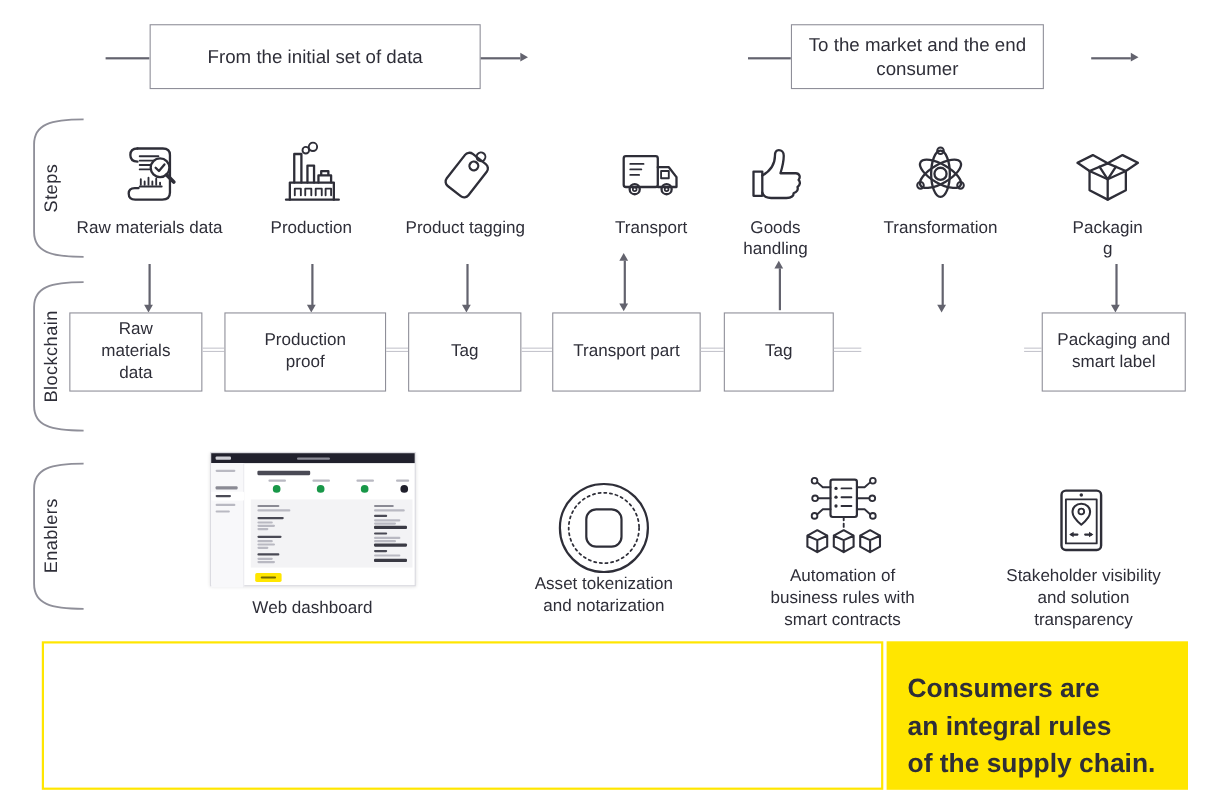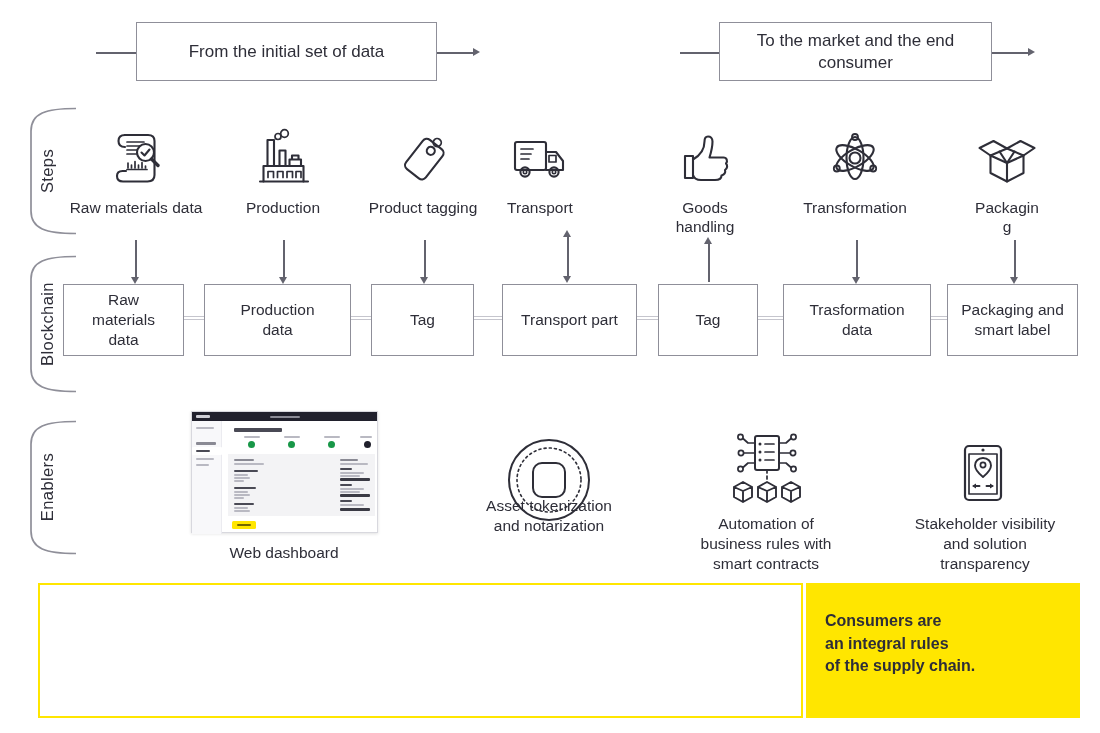--- a/index.html
+++ b/index.html
@@ -40,38 +40,38 @@
   .dash-panel{position:absolute;left:36px;top:42px;width:147px;height:62px;background:#f3f3f5}
   .dash-circle{position:absolute;width:7px;height:7px;border-radius:50%}
   .dash-btn{position:absolute;left:40px;top:109px;width:24px;height:8px;background:#ffe600;border-radius:1.5px}
   .cap{position:absolute;font-size:15.5px;line-height:1.28;text-align:center;color:#2e2e38;transform:translateX(-50%)}
 
   
   .notes{position:absolute;left:38px;top:583px;width:765px;height:135px;border:2px solid #ffe600;background:#fff;padding:13px 20px}
   .notes p{font-size:17px;line-height:1.33;margin-bottom:10.5px;color:#2e2e38}
   .notes b{font-weight:700}
   .highlight{position:absolute;left:806px;top:583px;width:274px;height:135px;background:#ffe600;padding:27px 14px 0 19px}
-  .highlight div{font-size:16px;font-weight:700;line-height:1.42;color:#2e2e38}
+  .highlight div{font-size:24px;font-weight:700;line-height:1.42;color:#2e2e38}
 
   svg.icon{stroke:#2e2e38;fill:none;stroke-width:2.1;stroke-linecap:round;stroke-linejoin:round}
 </style>
 </head>
 <body>
 
 <div class="canvas">
 
   <div class="hline" style="left:96px;top:52px;width:40px"></div>
   <div class="flowbox" style="left:136px;top:22px;width:301px;height:59px">
       <span>From the initial set of data</span>
     </div>
   <div class="hline" style="left:437px;top:52px;width:36px"></div>
   <div class="head-r" style="left:473px;top:48.2px"></div>
 
   <div class="hline" style="left:680px;top:52px;width:39px"></div>
-  <div class="flowbox" style="left:719px;top:22px;width:273px;height:59px">
+  <div class="flowbox" style="left:719px;top:22px;width:230px;height:59px">
       <span>To the market and the end consumer</span>
     </div>
   <div class="hline" style="left:992px;top:52px;width:36px"></div>
   <div class="head-r" style="left:1028px;top:48.2px"></div>
 
   <svg class="brace" style="top:107px" width="64" height="128" viewBox="0 0 64 128">
     <path d="M56 1.5 C26 1.5 11 6 11 24 L11 104 C11 122 26 126.5 56 126.5" fill="none" stroke="#8f8f99" stroke-width="1.7"></path>
   </svg>
   <div class="rowlabel" style="top:171px">Steps</div>
 
@@ -117,21 +117,21 @@
     <svg class="icon" width="64" height="64" viewBox="0 0 64 64">
       <g transform="rotate(38 32 34)">
         <rect x="20" y="14" width="25" height="37" rx="5"></rect>
         <circle cx="32.5" cy="22" r="4"></circle>
         <circle cx="32.5" cy="11.5" r="4" stroke-width="1.8"></circle>
       </g>
     </svg>
     <div class="step-label">Product tagging</div>
   </div>
 
-  <div class="step-col" style="left:540px">
+  <div class="step-col" style="left:592px">
     <svg class="icon" width="64" height="64" viewBox="0 0 64 64">
       <rect x="7" y="16" width="31" height="28" rx="2"></rect>
       <path d="M13 23 H25 M13 28 H23 M13 33 H21" stroke-width="1.7"></path>
       <path d="M38 26 H48 L55 35 V44 H38"></path>
       <rect x="41" y="29.5" width="7" height="6.5" stroke-width="1.7"></rect>
       <circle cx="17" cy="46" r="4.6"></circle>
         <circle cx="17" cy="46" r="1.7" stroke-width="1.6"></circle>
       <circle cx="46" cy="46" r="4.6"></circle>
         <circle cx="46" cy="46" r="1.7" stroke-width="1.6"></circle>
     </svg>
@@ -191,38 +191,35 @@
   <div class="head-d" style="left:852.4px;top:277px"></div>
 
   <div class="vline" style="left:1014.2px;top:240px;height:38px"></div>
   <div class="head-d" style="left:1010.4px;top:277px"></div>
 
   <div class="bc-box" style="left:63px;width:121px">
       <span style="width:72px">Raw materials data</span>
     </div>
   <div class="link" style="left:184px;width:20px"></div>
   <div class="bc-box" style="left:204px;width:147px">
-      <span style="width:86px">Production data</span>
+      <span style="width:86px">Production proof</span>
     </div>
   <div class="link" style="left:351px;width:20px"></div>
   <div class="bc-box" style="left:371px;width:103px">
       <span>Tag</span>
     </div>
   <div class="link" style="left:474px;width:28px"></div>
   <div class="bc-box" style="left:502px;width:135px">
       <span>Transport part</span>
     </div>
   <div class="link" style="left:637px;width:21px"></div>
   <div class="bc-box" style="left:658px;width:100px">
       <span>Tag</span>
     </div>
   <div class="link" style="left:758px;width:25px"></div>
-  <div class="bc-box" style="left:783px;width:148px">
-      <span style="width:108px">Trasformation data</span>
-    </div>
   <div class="link" style="left:931px;width:16px"></div>
   <div class="bc-box" style="left:947px;width:131px">
       <span style="width:110px">Packaging and smart label</span>
     </div>
 
   <div class="dash">
     <div class="dash-head">
       <span class="b" style="left:4px;top:3px;width:14px;height:3px;background:#cfcfd6"></span>
       <span class="b" style="left:78px;top:3.5px;width:30px;height:2px;background:#8b8b96"></span>
     </div>
@@ -274,21 +271,21 @@
         <span class="b" style="left:5px;top:3px;width:14px;height:1.8px;background:rgba(0,0,0,.55)"></span>
       </span>
   </div>
   <div class="cap" style="left:284px;top:543px;width:160px">Web dashboard</div>
 
   <svg class="icon" style="position:absolute;left:499px;top:430px" width="100" height="100" viewBox="0 0 100 100">
     <circle cx="50" cy="50" r="40" stroke-width="2"></circle>
     <circle cx="50" cy="50" r="32" stroke-width="1.6" stroke-dasharray="2 3.2"></circle>
     <rect x="34" y="33" width="32" height="34" rx="9" stroke-width="2"></rect>
   </svg>
-  <div class="cap" style="left:549px;top:496px;width:145px">Asset tokenization and notarization</div>
+  <div class="cap" style="left:549px;top:521px;width:145px">Asset tokenization and notarization</div>
 
   <svg class="icon" style="position:absolute;left:720px;top:428px" width="90" height="90" viewBox="0 0 90 90">
     <rect x="35" y="8" width="24" height="34" rx="2" stroke-width="2"></rect>
     <circle cx="40" cy="16" r="1.5" fill="#2e2e38" stroke="none"></circle>
     <circle cx="40" cy="24" r="1.5" fill="#2e2e38" stroke="none"></circle>
     <circle cx="40" cy="32" r="1.5" fill="#2e2e38" stroke="none"></circle>
     <path d="M45 16 H54 M45 24 H54 M45 32 H54" stroke-width="1.7"></path>
     <path d="M35 15 H28 L23 10.5 M35 25 H24 M35 35 H28 L23 39.5" stroke-width="1.7"></path>
     <circle cx="20.5" cy="9" r="2.6" stroke-width="1.7"></circle>
     <circle cx="21" cy="25" r="2.6" stroke-width="1.7"></circle>

